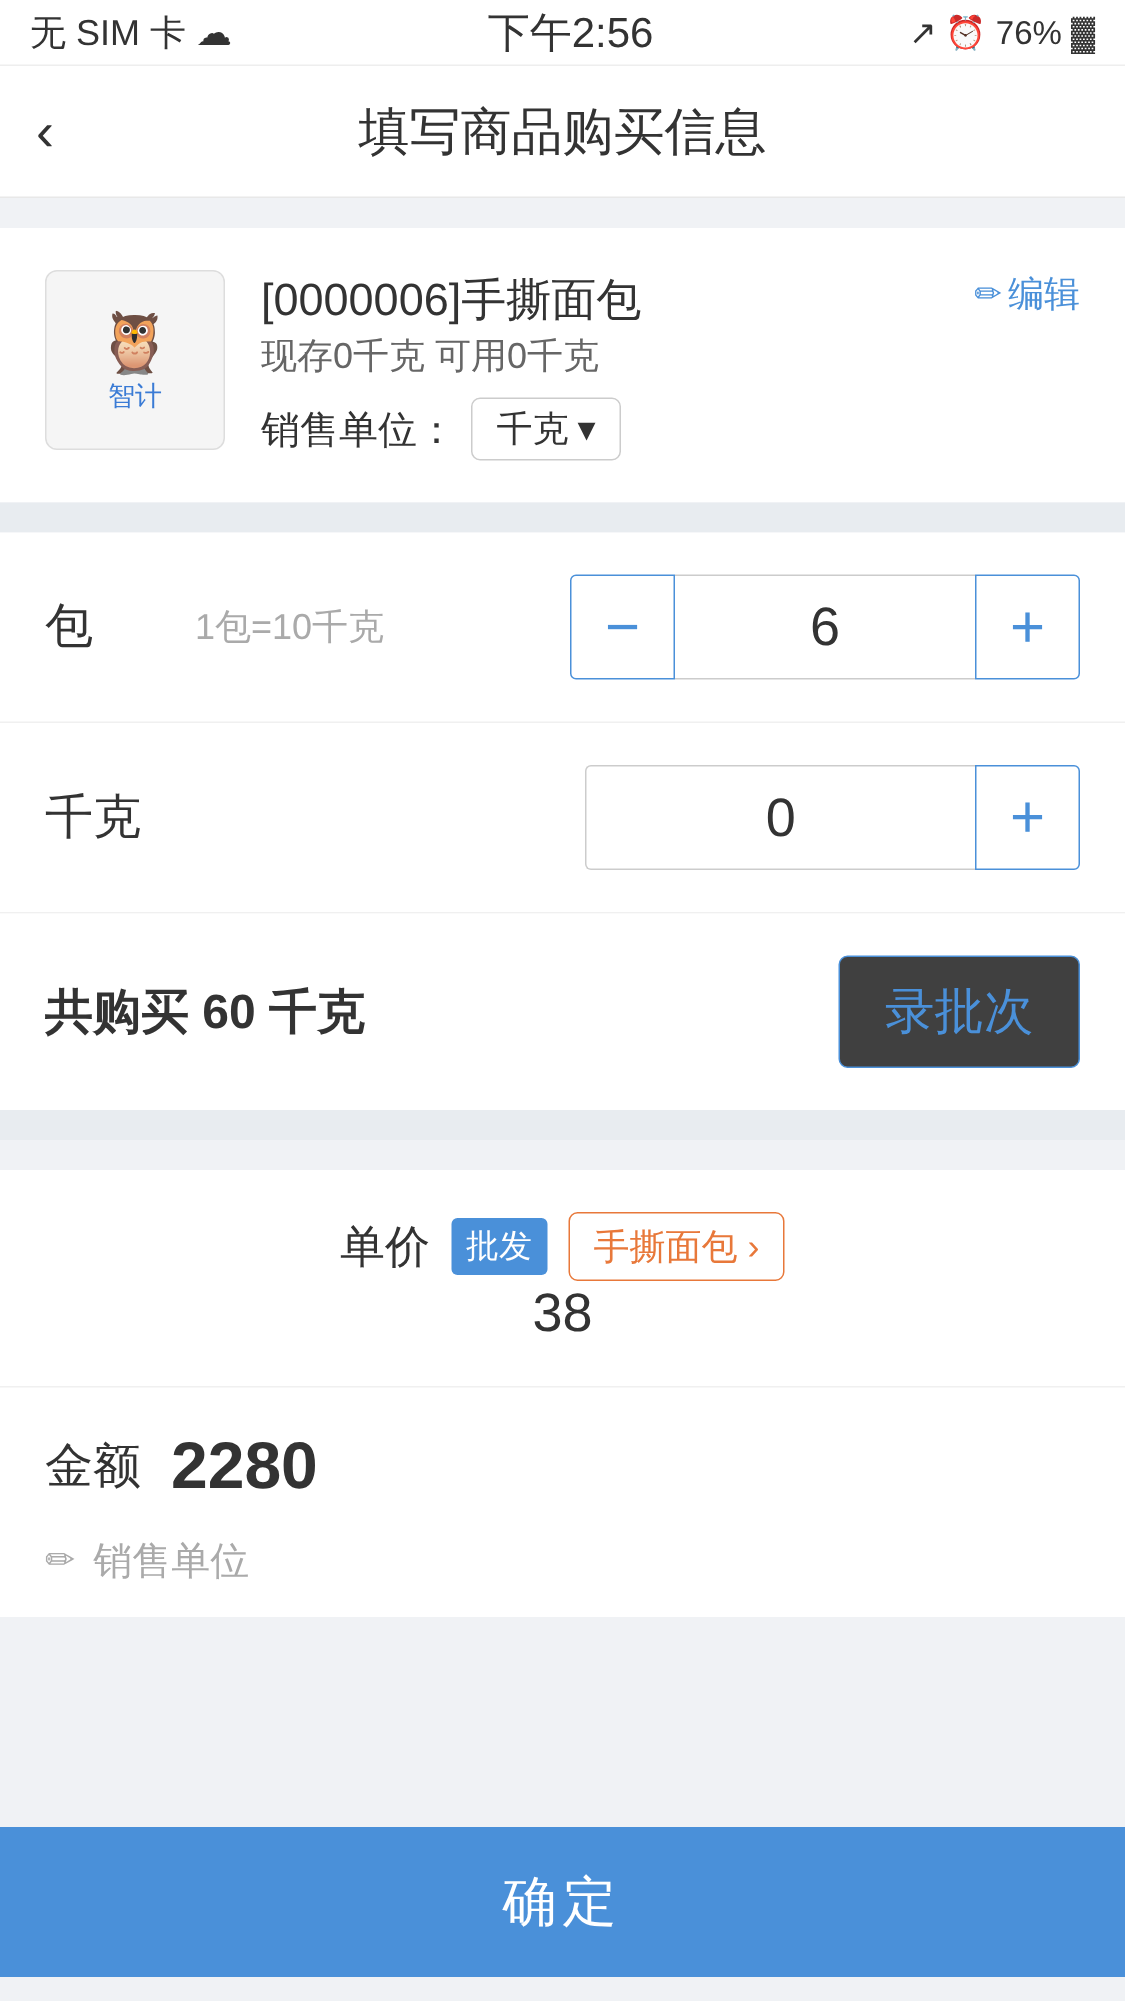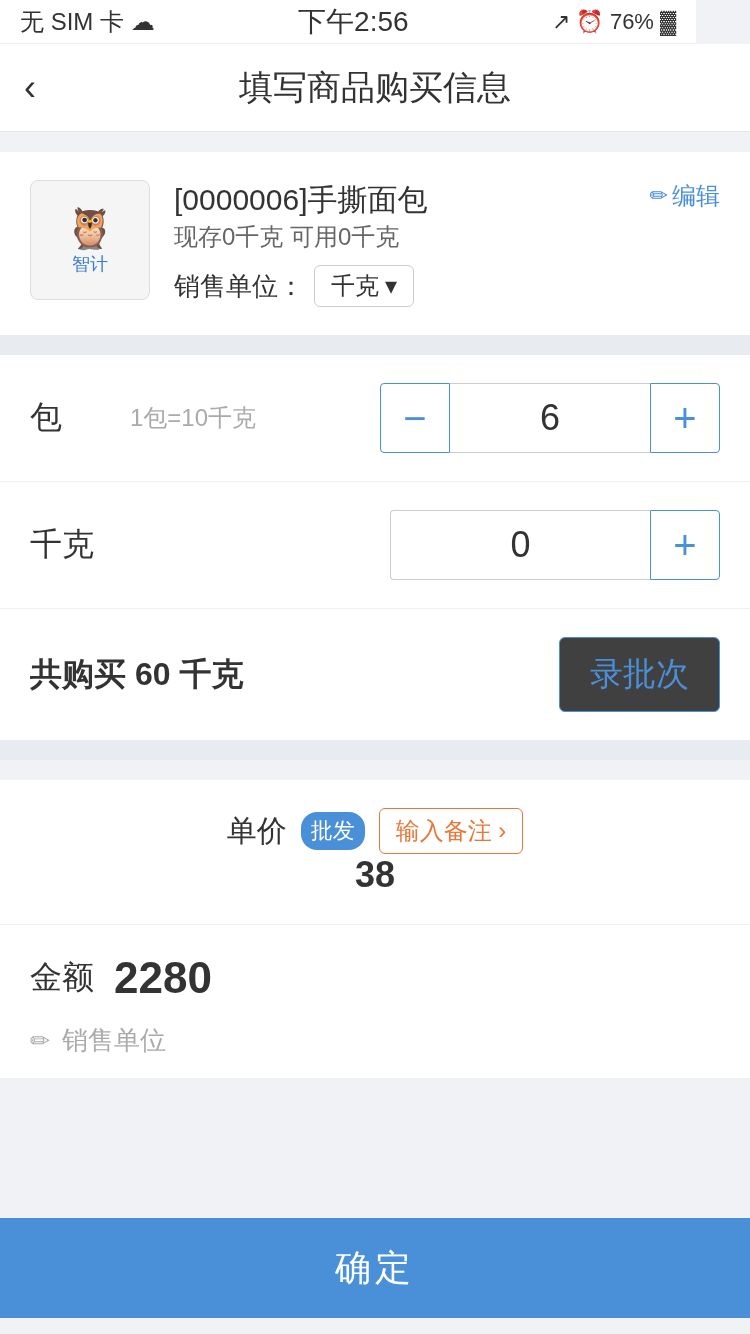--- a/index.html
+++ b/index.html
@@ -8,21 +8,21 @@
       width: 750px;
       min-height: 1334px;
       font-family: -apple-system, "PingFang SC", "Helvetica Neue", Arial, sans-serif;
       background: #f0f2f5;
       font-size: 28px;
       color: #333;
     }
 
     
     .status-bar {
-      width: 696px;
+      width: 750px;
       height: 44px;
       background: #fff;
       display: flex;
       align-items: center;
       justify-content: space-between;
       padding: 0 20px;
       font-size: 24px;
       color: #333;
       border-bottom: 1px solid #eee;
     }
@@ -243,38 +243,38 @@
     }
     .price-label {
       font-size: 30px;
       color: #333;
     }
     .price-tag-batch {
       background: #4a90d9;
       color: #fff;
       font-size: 22px;
       padding: 4px 10px;
-      border-radius: 16px;
+      border-radius: 4px;
     }
     .price-ref-btn {
       border: 1.5px solid #e8783a;
       color: #e8783a;
       font-size: 24px;
       padding: 6px 16px;
       border-radius: 6px;
       display: flex;
       align-items: center;
       gap: 4px;
       cursor: pointer;
       background: #fff;
     }
     .price-value {
       font-size: 36px;
       color: #333;
-      font-weight: 700;
+      font-weight: 400;
     }
 
     
     .amount-section {
       background: #fff;
       margin-top: 0;
       padding: 28px 30px 20px;
       border-top: 1px solid #f0f0f0;
     }
     .amount-row {
@@ -404,21 +404,21 @@
   <button class="batch-btn">录批次</button>
 </div>
 
 <div class="divider"></div>
 
 <div class="price-section">
   <div class="price-row">
     <div class="price-left">
       <span class="price-label">单价</span>
       <span class="price-tag-batch">批发</span>
-      <button class="price-ref-btn">输入备注 ›</button>
+      <button class="price-ref-btn">手撕面包 ›</button>
     </div>
     <span class="price-value">38</span>
   </div>
 </div>
 
 <div class="amount-section">
   <div class="amount-row">
     <span class="amount-label">金额</span>
     <span class="amount-value">2280</span>
   </div>

